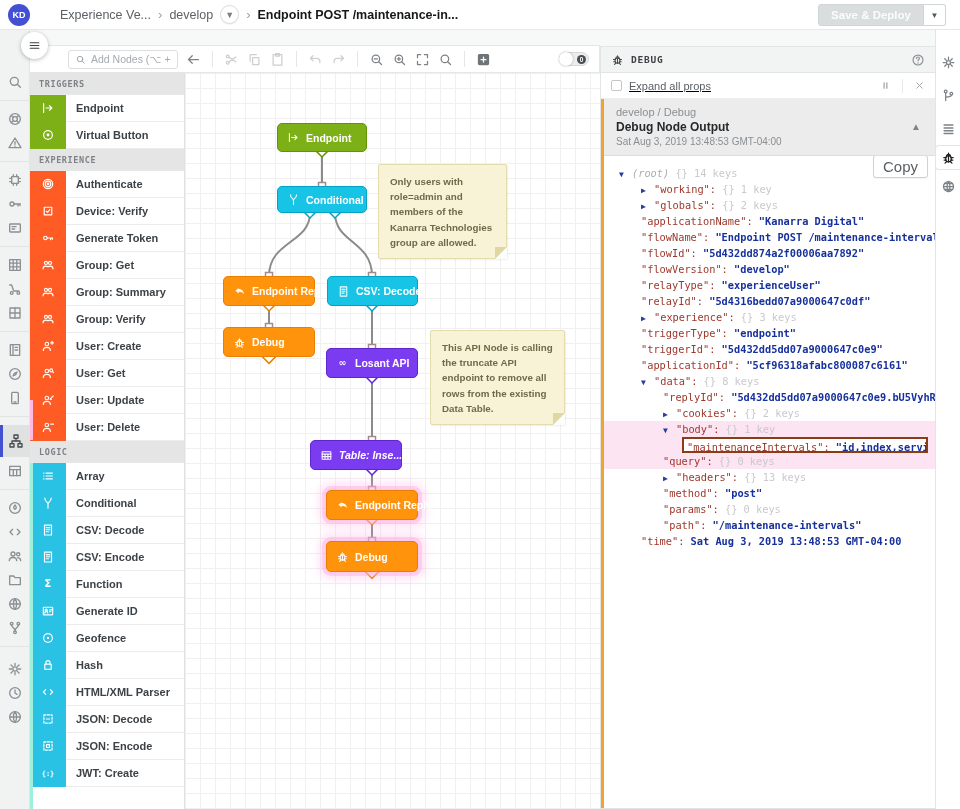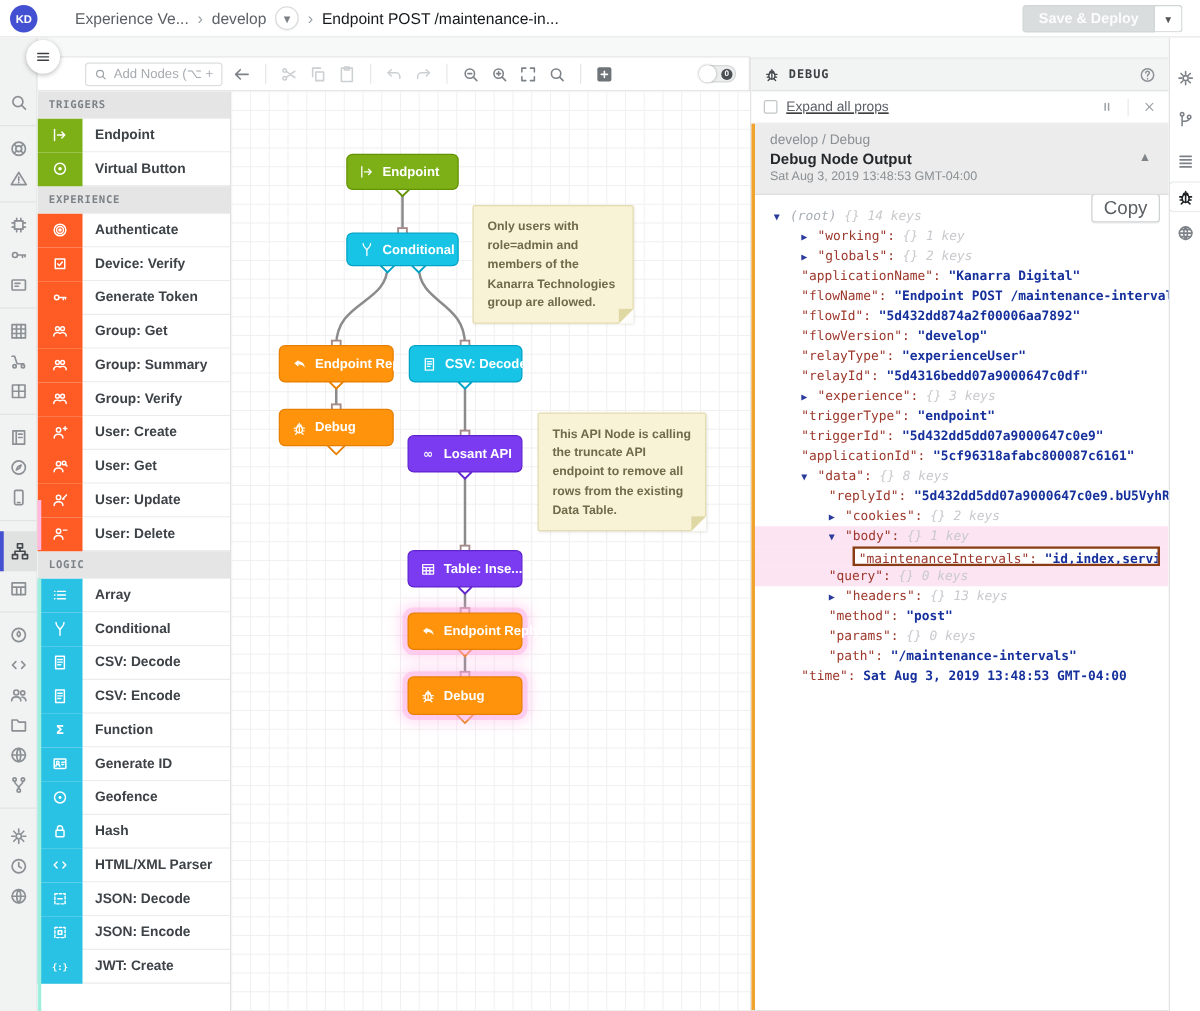--- a/index.html
+++ b/index.html
@@ -6,21 +6,21 @@
   html,body { width:960px; height:809px; overflow:hidden; font-family:"Liberation Sans",sans-serif; background:#f7f8f8; }
   svg { display:block; }
   .ic { display:inline-flex; align-items:center; justify-content:center; }
   .ic svg { width:100%; height:100%; stroke:currentColor; fill:none; stroke-width:2; stroke-linecap:round; stroke-linejoin:round; }
 
   
   .topbar { position:relative; height:30px; background:#fff; border-bottom:1px solid #e7e7e7; display:flex; align-items:center; z-index:40; }
   .avatar { position:absolute; left:8px; top:4px; width:22px; height:22px; border-radius:50%; background:#4450d2; color:#fff; font-size:9px; font-weight:bold; display:flex; align-items:center; justify-content:center; }
   .breadcrumb { display:flex; align-items:center; gap:7px; margin-left:60px; font-size:12.5px; color:#5c6166; }
   .crumb { cursor:pointer; }
-  .crumb.bold { font-weight:normal; color:#16191c; }
+  .crumb.bold { font-weight:bold; color:#16191c; }
   .crumb-sep { color:#9aa0a5; font-size:13px; }
   .env-caret { width:19px; height:19px; border-radius:50%; border:1px solid #d9dcdd; background:#fff; color:#7b8186; font-size:9px; display:flex; align-items:center; justify-content:center; box-shadow:0 1px 1px rgba(0,0,0,.05); }
   .save-group { position:absolute; right:14px; top:4px; display:flex; }
   .btn-save { height:22px; padding:0 12px; background:#d9dddd; border:1px solid #d0d5d5; border-radius:3px 0 0 3px; color:#fbfcfc; font-size:11.5px; font-weight:bold; }
   .btn-save-caret { height:22px; width:22px; background:#fff; border:1px solid #d0d5d5; border-left:none; border-radius:0 3px 3px 0; color:#555; font-size:8px; display:flex; align-items:center; justify-content:center; }
   .hamburger { position:absolute; left:21px; top:32px; width:27px; height:27px; border-radius:50%; background:#fff; box-shadow:0 1px 4px rgba(0,0,0,.28); color:#3c4043; z-index:50; display:flex; align-items:center; justify-content:center; }
   .hamburger .ic { width:13px; height:13px; }
 
   
   .shell { display:flex; height:779px; }
@@ -91,21 +91,21 @@
   .dbg-card .ts { font-size:10px; color:#8a8f93; }
   .dbg-card .collapse { position:absolute; right:14px; top:22px; color:#7f8488; font-size:10px; cursor:pointer; }
   .dbg-body { position:relative; flex:1; padding:9px 0 0 15px; font-family:"DejaVu Sans Mono",monospace; font-size:10.3px; overflow:hidden; }
   .copy-btn { position:absolute; right:7px; top:-1px; background:#fff; border:1px solid #cfd2d3; border-radius:3px; padding:2px 9px; font-size:15px; color:#5a5f63; box-shadow:0 1px 1px rgba(0,0,0,.05); cursor:pointer; z-index:3; }
   .tline { height:16px; line-height:16px; white-space:nowrap; overflow:hidden; }
   .tline.tint { background:#fce4f2; margin-left:-18px; padding-left:18px; }
   .t-arrow { display:inline-block; width:13px; color:#2b3b9c; font-size:8px; cursor:pointer; }
   .t-root { color:#a9aeb4; font-style:italic; }
   .t-key { color:#9c372b; }
   .t-val { color:#16309c; font-weight:bold; }
-  .t-meta { color:#c9c9ce; font-style:italic; }
+  .t-meta { color:#c9c9ce; }
   .t-box { display:inline-block; max-width:246px; overflow:hidden; white-space:nowrap; border:2px solid #8a3c14; background:#fff; padding:0 3px; margin-left:-3px; height:16px; vertical-align:top; }
 
   
   .right-strip { width:25px; background:#fff; border-left:1px solid #e3e4e4; padding-top:16px; display:flex; flex-direction:column; align-items:center; }
   .rs-icon { width:15px; height:15px; color:#7c8287; margin:9px 0; cursor:pointer; }
   .rs-icon.active { color:#1d2023; position:relative; }
   .rs-bug-wrap { width:25px; background:#fff; margin-left:-1px; border:1px solid #e3e4e4; border-right:none; border-radius:4px 0 0 4px; display:flex; justify-content:center; padding:4px 0; }
 </style>
 </head>
 <body>
@@ -729,21 +729,21 @@
             <span class="wf-label">Debug</span>
           </div>
           <div class="wf-node" style="left: 141px; top: 275px; width: 92px; height: 30px; background: rgb(123, 59, 240); border-color: rgb(96, 37, 207);">
             <span class="ic">
               <svg viewBox="0 0 24 24">
                 <text x="12" y="17" font-size="18" font-weight="bold" text-anchor="middle" fill="currentColor" stroke="none" font-family="DejaVu Sans, sans-serif">∞</text>
               </svg>
             </span>
             <span class="wf-label">Losant API</span>
           </div>
-          <div class="wf-node" style="left: 141px; top: 367px; width: 92px; height: 30px; background: rgb(123, 59, 240); border-color: rgb(96, 37, 207);">
+          <div class="wf-node" style="left: 125px; top: 367px; width: 92px; height: 30px; background: rgb(123, 59, 240); border-color: rgb(96, 37, 207); font-style: italic;">
             <span class="ic">
               <svg viewBox="0 0 24 24">
                 <rect x="4" y="5" width="16" height="14"></rect>
                 <path d="M4 9.5h16M9.3 9.5V19M14.6 9.5V19M4 14h16"></path>
               </svg>
             </span>
             <span class="wf-label">Table: Inse...</span>
           </div>
           <div class="wf-node glow" style="left: 141px; top: 417px; width: 92px; height: 30px; background: rgb(255, 147, 11); border-color: rgb(231, 127, 0);">
             <span class="ic">

